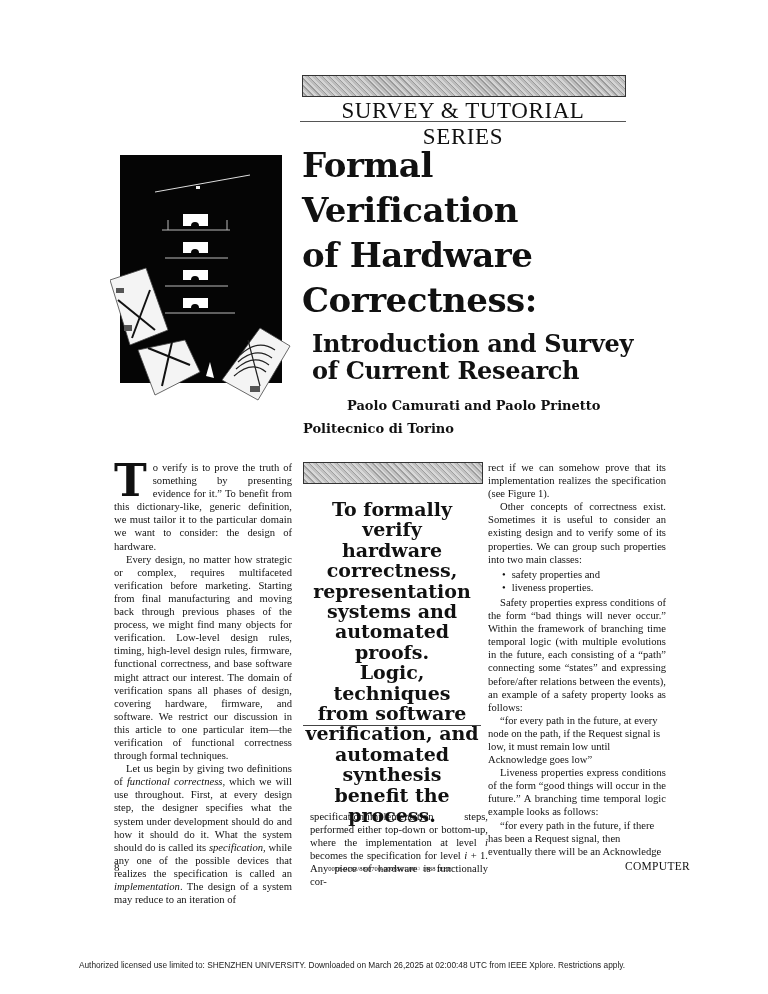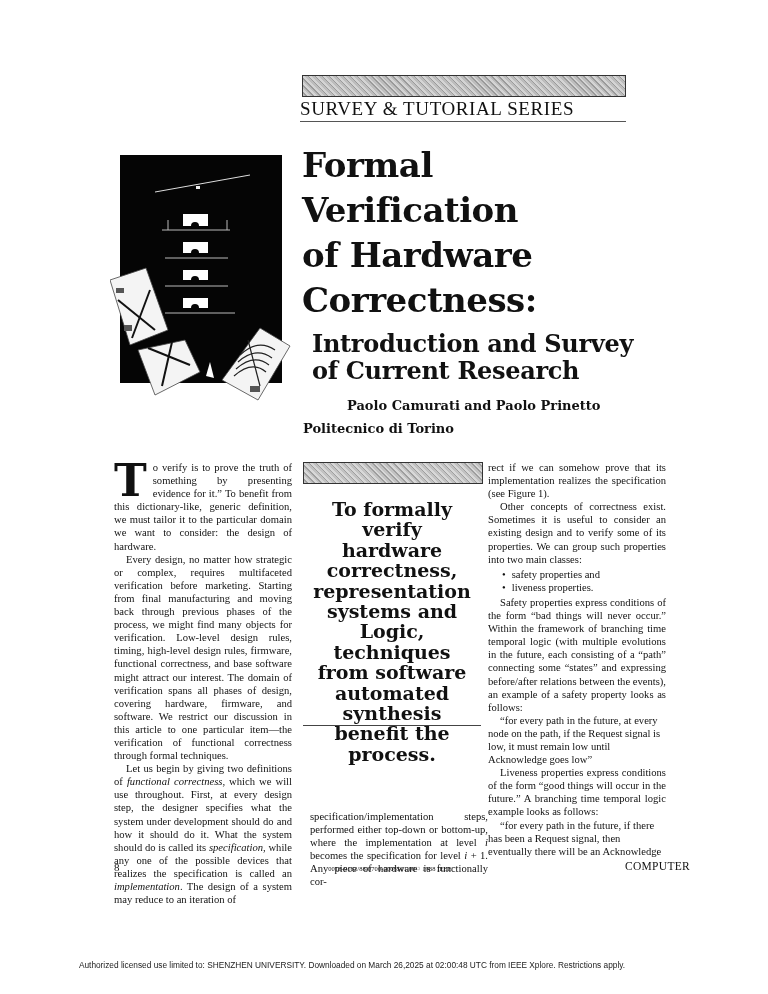--- a/index.html
+++ b/index.html
@@ -2,21 +2,21 @@
 <html><head>
   <meta charset="utf-8">
   <style>
     html, body { margin: 0; padding: 0; background: #ffffff; }
     body { width: 768px; height: 994px; position: relative; overflow: hidden; font-family: "Liberation Serif", serif; color: #111; }
     .abs { position: absolute; }
 
     
     .banner-bar { left: 302px; top: 75px; width: 322px; height: 20px; border: 1px solid #333;
       background: repeating-linear-gradient(45deg, #bdbdbd 0 2px, #9a9a9a 2px 3px, #d4d4d4 3px 5px); }
-    .series { left: 300px; top: 98px; width: 326px; text-align: left; font-size: 19px; letter-spacing: 0.6px; font-family: "Liberation Serif", serif; }
+    .series { left: 300px; top: 98px; width: 326px; text-align: center; font-size: 23px; letter-spacing: 0.6px; font-family: "Liberation Serif", serif; }
     .series-rule { left: 300px; top: 121px; width: 326px; height: 0; border-top: 1px solid #555; }
 
     
     .cover { left: 110px; top: 150px; width: 190px; height: 255px; }
 
     
     .title { left: 302px; top: 143px; width: 330px; font-family: "DejaVu Serif", serif; font-weight: bold; font-size: 34px; line-height: 45px; letter-spacing: -0.5px; }
     .subtitle { left: 312px; top: 330px; width: 330px; font-family: "DejaVu Serif", serif; font-weight: bold; font-size: 24px; line-height: 27px; letter-spacing: -0.3px; }
     .authors { left: 303px; top: 398px; font-family: "DejaVu Serif", serif; font-weight: bold; font-size: 13px; margin-left: 44px; }
     .affil { left: 303px; top: 421px; font-family: "DejaVu Serif", serif; font-weight: bold; font-size: 13px; }
@@ -123,22 +123,24 @@
   <p>Every design, no matter how strategic or complex, requires multifaceted verification before marketing. Starting from final manufacturing and moving back through previous phases of the process, we might find many objects for verification. Low-level design rules, timing, high-level design rules, firmware, functional correctness, and base software might attract our interest. The domain of verification spans all phases of design, covering hardware, firmware, and software. We restrict our discussion in this article to one particular item—the verification of functional correctness through formal techniques.</p>
   <p><span>Let us begin by giving two definitions of </span><em>functional correctness</em><span>, which we will use throughout. First, at every design step, the designer specifies what the system under development should do and how it should do it. What the system should do is called its </span><em>specification</em><span>, while any one of the possible devices that realizes the specification is called an </span><em>implementation</em><span>. The design of a system may reduce to an iteration of</span></p>
 </div>
 
 <div class="abs pq-bar"></div>
 <div class="abs pullquote">
   <div>To formally verify</div>
   <div>hardware correctness,</div>
   <div>representation</div>
   <div>systems and</div>
+  <div>automated proofs.</div>
   <div>Logic, techniques</div>
   <div>from software</div>
+  <div>verification, and</div>
   <div>automated synthesis</div>
   <div>benefit the process.</div>
 </div>
 <div class="abs pq-rule"></div>
 
 <div class="abs col col2-text">
   <p class="noindent"><span>specification/implementation steps, performed either top-down or bottom-up, where the implementation at level </span><em>i</em><span> becomes the specification for level </span><em>i</em><span> + 1. Any piece of hardware is functionally cor-</span></p>
 </div>
 
 <div class="abs col col3">

